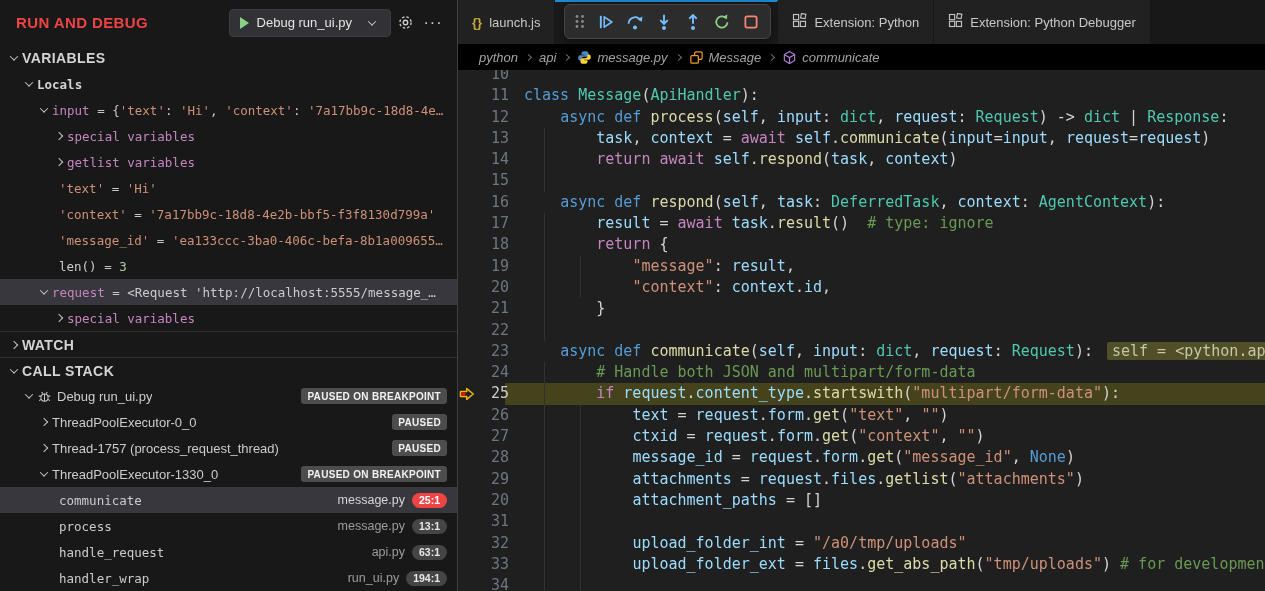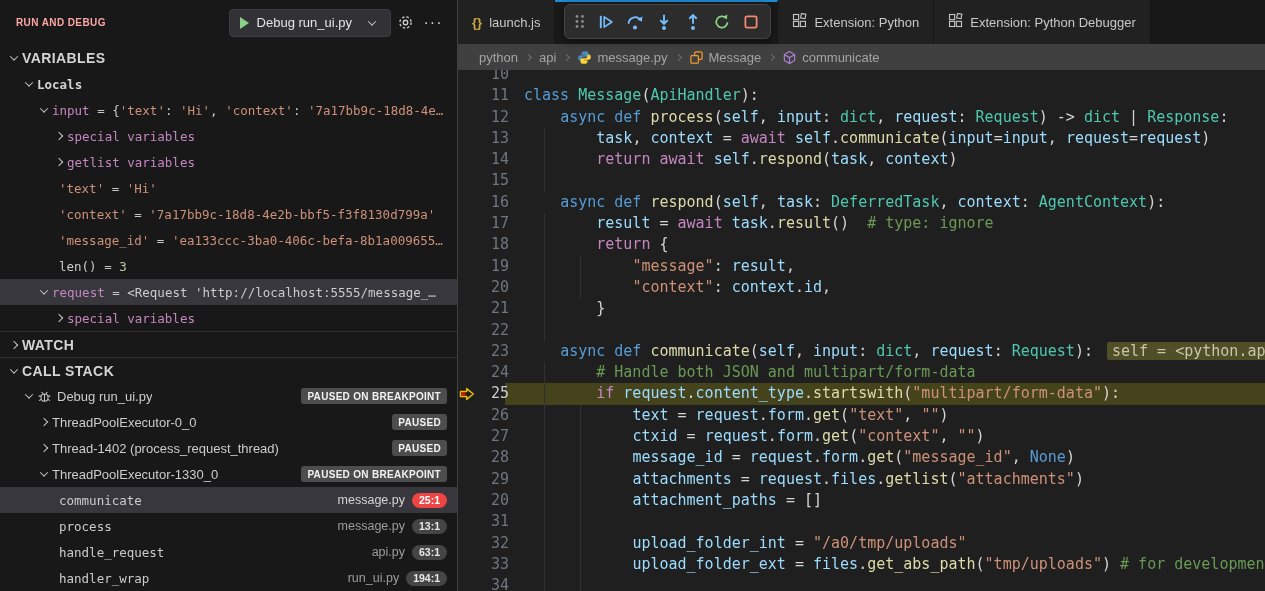--- a/index.html
+++ b/index.html
@@ -4,21 +4,21 @@
 <style>
   * { margin:0; padding:0; box-sizing:border-box; }
   html,body { width:1265px; height:591px; overflow:hidden; background:#1f1f1f;
     font-family:"Liberation Sans", sans-serif; }
   #app { position:relative; width:1265px; height:591px; display:flex; }
 
   
   .sidebar { width:458px; height:591px; background:#181818; flex:none;
     border-right:1px solid #414141; overflow:hidden; }
   .sb-header { height:45px; display:flex; align-items:center; padding:0 10px 0 16px; }
-  .sb-title { font-size:10px; font-weight:600; letter-spacing:.4px; color:#fca5a5; flex:none; }
+  .sb-title { font-size:15px; font-weight:600; letter-spacing:.4px; color:#ef4444; flex:none; }
   .sb-spacer { flex:1; }
   .cfg-btn { display:flex; align-items:center; gap:8px; background:#313136; border:1px solid #3c3c41;
     border-radius:4px; height:28px; padding:0 10px; color:#e4e4e4; font-size:13px; cursor:pointer; }
   .cfg-btn .play { width:0; height:0; border-left:9px solid #89d185; border-top:6px solid transparent;
     border-bottom:6px solid transparent; }
   .icon-btn { width:28px; height:28px; display:flex; align-items:center; justify-content:center;
     color:#cccccc; cursor:pointer; }
   .more-dots { font-size:16px; color:#cccccc; letter-spacing:1px; }
 
   .tree { width:100%; }
@@ -57,22 +57,22 @@
     display:flex; align-items:center; justify-content:flex-end; padding-right:12px;
     border-right:1px solid #161616; cursor:pointer; }
 
   .dbg-toolbar { position:absolute; left:106px; top:4px; height:35px; background:#2c2c2d;
     border:1px solid #454545; border-radius:6px; box-shadow:0 2px 8px rgba(0,0,0,.5);
     display:flex; align-items:center; padding:0 6px; gap:2px; z-index:5; }
   .dbg-toolbar .grip { display:flex; align-items:center; padding:0 4px 0 2px; cursor:grab; }
   .tbtn { width:27px; height:27px; border-radius:4px; display:flex; align-items:center;
     justify-content:center; cursor:pointer; }
 
-  .breadcrumb { height:26px; background:#404040; display:flex; align-items:center;
-    padding-left:21px; font-size:13px; color:#a3a3a3; flex:none; }
+  .breadcrumb { height:26px; background:#000000; display:flex; align-items:center;
+    padding-left:21px; font-size:13px; color:#a3a3a3; flex:none;font-style:italic; }
   .bc-item { display:flex; align-items:center; gap:5px; cursor:pointer; }
   .bc-sep { width:5px; height:5px; border-right:1.3px solid #6e6e6e; border-bottom:1.3px solid #6e6e6e;
     transform:rotate(-45deg); margin:0 8px; flex:none; }
 
   
   .editor { flex:1; background:#1f1f1f; position:relative; overflow:hidden;
     font-family:"DejaVu Sans Mono", monospace; font-size:15px; }
   .codewrap { position:absolute; top:-6px; left:0; right:0; }
   .line { position:relative; height:21.3px; line-height:21.3px; white-space:pre; }
   .line .hl { position:absolute; left:47px; right:0; top:0; bottom:0; background:#45431c; }
@@ -207,21 +207,21 @@
           </span>
           <span class="segs"><span class="sg-w">ThreadPoolExecutor-0_0</span></span>
           <span class="right">
             <span class="badge">PAUSED</span>
           </span>
         </div>
         <div class="row" style="padding-left: 36px;">
           <span class="tw r">
             <i></i>
           </span>
-          <span class="segs"><span class="sg-w">Thread-1402 (process_request_thread)</span></span>
+          <span class="segs"><span class="sg-w">Thread-1757 (process_request_thread)</span></span>
           <span class="right">
             <span class="badge">PAUSED</span>
           </span>
         </div>
         <div class="row" style="padding-left: 36px;">
           <span class="tw v">
             <i></i>
           </span>
           <span class="segs"><span class="sg-w">ThreadPoolExecutor-1330_0</span></span>
           <span class="right">

